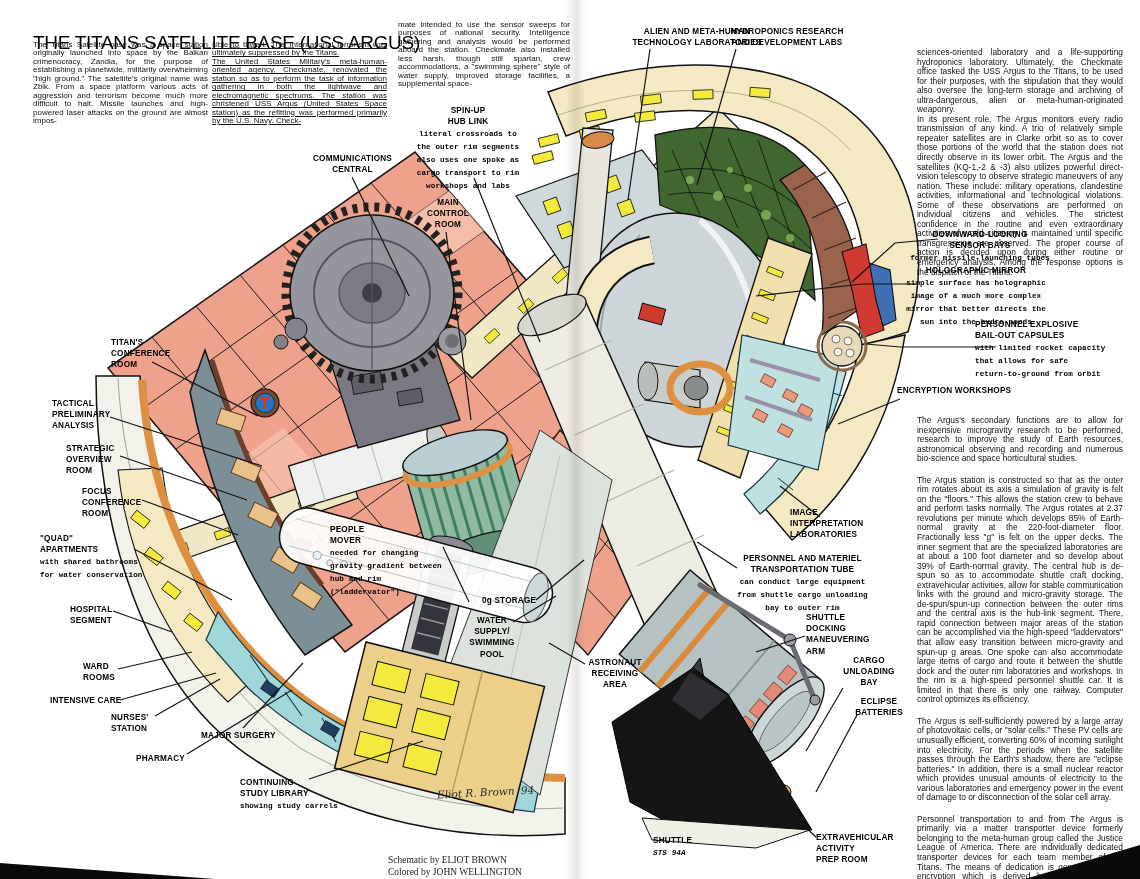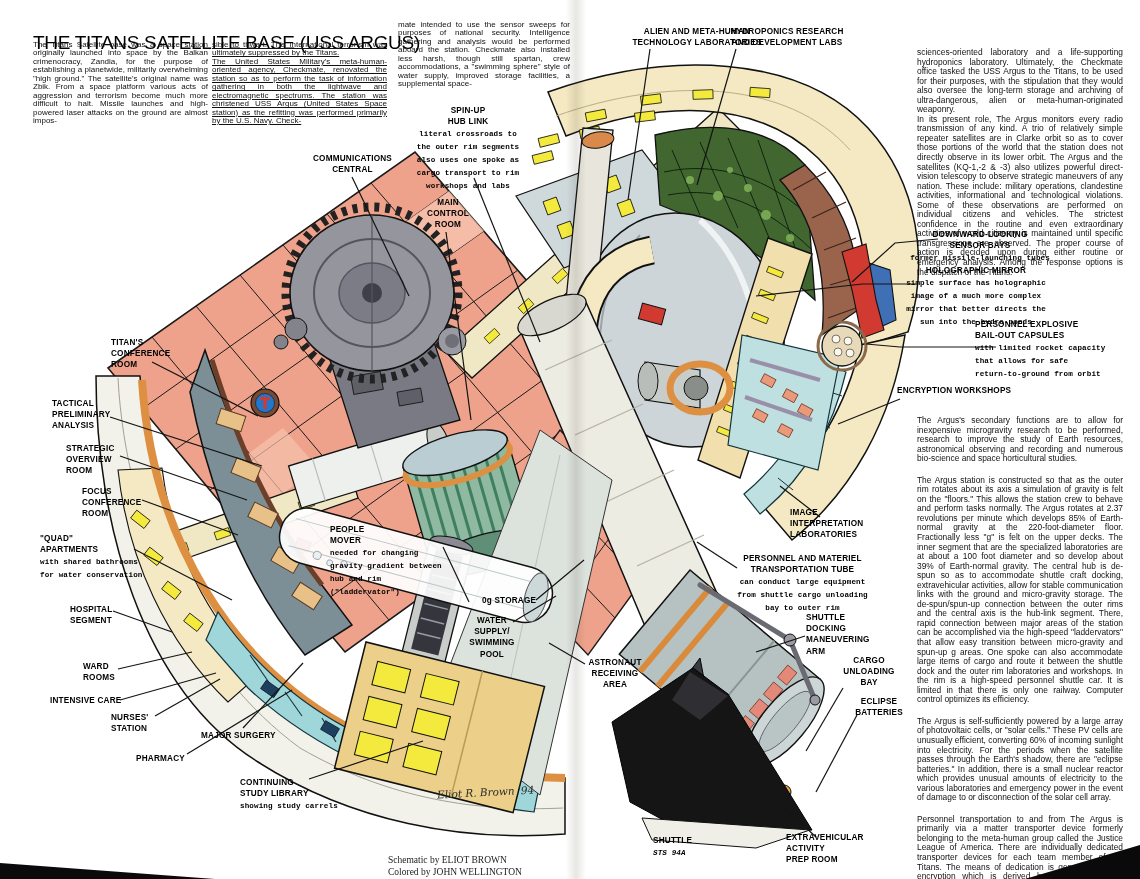--- a/index.html
+++ b/index.html
@@ -594,21 +594,21 @@
 BAY</span>
 </div>
 <div class="label ta-c" style="left:845px;top:696px;width:68px">
   <span class="t">ECLIPSE
 BATTERIES</span>
 </div>
 <div class="label ta-l" style="left:653px;top:835px;width:70px">
   <span class="t">SHUTTLE</span>
   <span class="sub sts-italic">STS 94A</span>
 </div>
-<div class="label ta-r" style="left:786px;top:832px;width:100px">
+<div class="label ta-r" style="left:816px;top:832px;width:100px">
   <span class="t">EXTRAVEHICULAR
 ACTIVITY
 PREP ROOM</span>
 </div>
 
 <div class="signature">Eliot R. Brown '94</div>
 <div class="credits">Schematic by ELIOT BROWN
 Colored by JOHN WELLINGTON</div>
 
 <div class="fold"></div>

